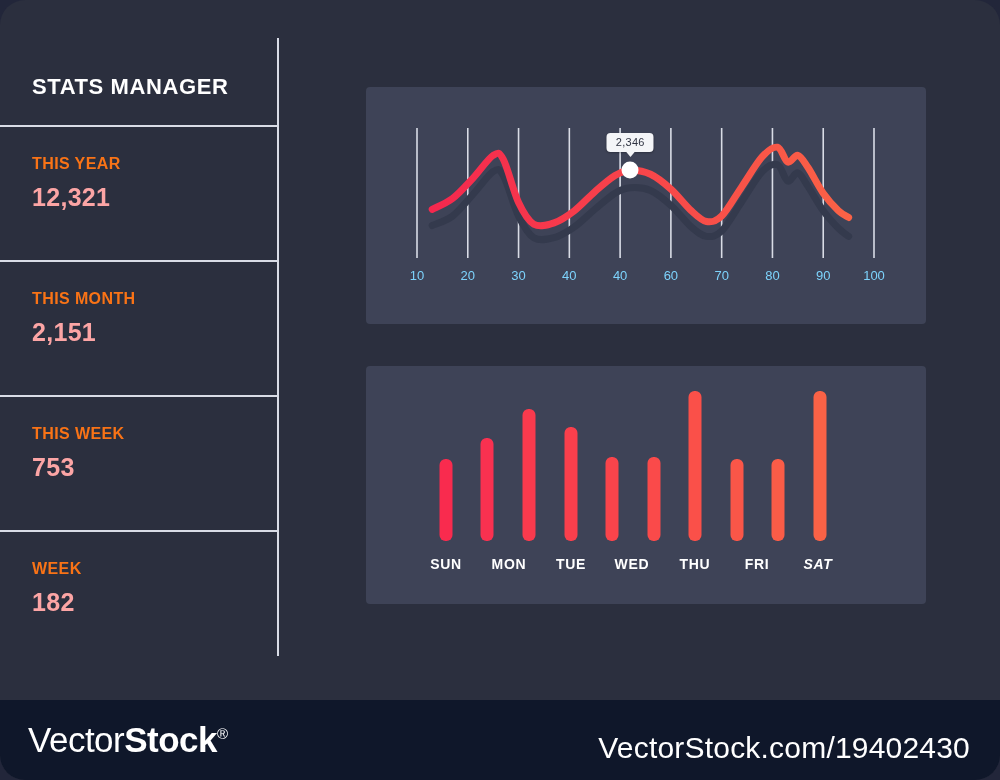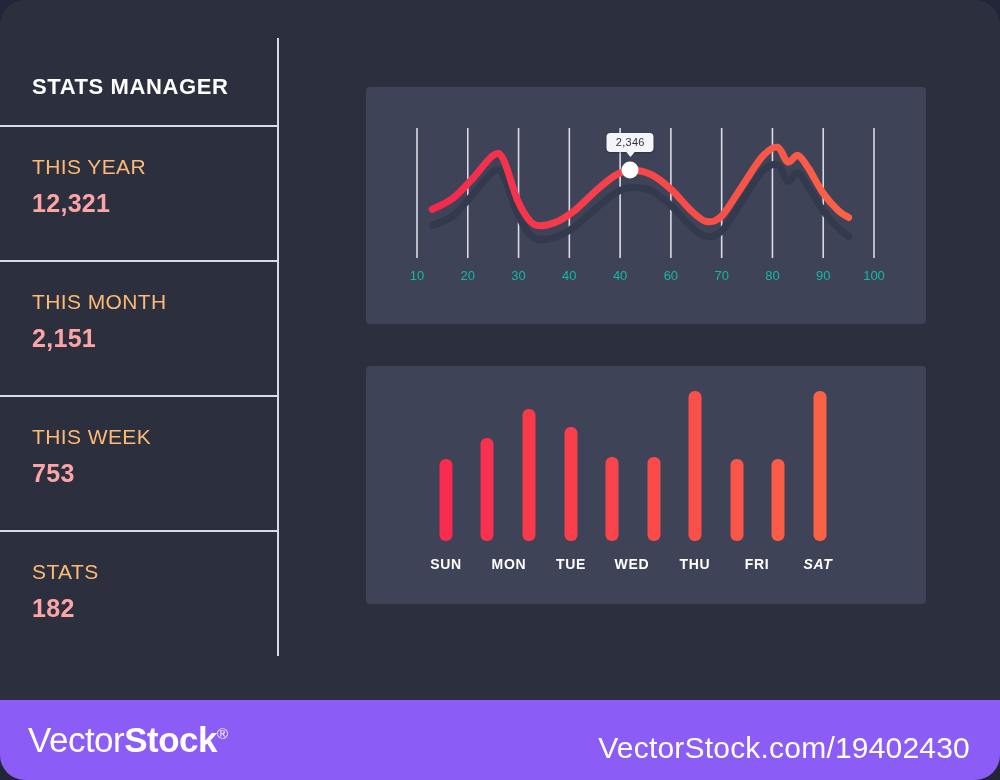--- a/index.html
+++ b/index.html
@@ -53,24 +53,24 @@
     width: 278px;
     height: 2px;
     background: #d9dce6;
   }
   .stat {
     position: absolute;
     left: 32px;
     width: 240px;
   }
   .stat-label {
-    font-size: 21px;
-    font-weight: normal;
+    font-size: 16px;
+    font-weight: bold;
     letter-spacing: 0.4px;
-    color: #fdba74;
+    color: #f97316;
     margin: 0 0 10px 0;
   }
   .stat-value {
     font-size: 25px;
     font-weight: bold;
     letter-spacing: 0.3px;
     color: #fca5a5;
     margin: 0;
   }
 
@@ -81,21 +81,21 @@
     border-radius: 4px;
   }
   #line-panel { left: 366px; top: 87px; width: 560px; height: 237px; }
   #bar-panel  { left: 366px; top: 366px; width: 560px; height: 238px; }
 
   .chart-svg { display: block; }
 
   .tick-label {
     position: absolute;
     font-size: 13px;
-    color: #14b8a6;
+    color: #7dd3fc;
     transform: translateX(-50%);
     white-space: nowrap;
   }
 
   .tooltip {
     position: absolute;
     background: #f4f5f8;
     border-radius: 4px;
     padding: 3px 9px 4px 9px;
     font-size: 11px;
@@ -141,21 +141,21 @@
     white-space: nowrap;
   }
 
   
   .footer {
     position: absolute;
     left: 0;
     top: 700px;
     width: 1000px;
     height: 80px;
-    background: #8b5cf6;
+    background: #0f172a;
   }
   .logo {
     position: absolute;
     left: 28px;
     top: 20px;
     font-size: 35px;
     color: #ffffff;
     letter-spacing: -0.5px;
     white-space: nowrap;
   }
@@ -196,21 +196,21 @@
       <p class="stat-label">THIS MONTH</p>
       <p class="stat-value">2,151</p>
     </div>
 
     <div class="stat" style="top:425px;">
       <p class="stat-label">THIS WEEK</p>
       <p class="stat-value">753</p>
     </div>
 
     <div class="stat" style="top:560px;">
-      <p class="stat-label">STATS</p>
+      <p class="stat-label">WEEK</p>
       <p class="stat-value">182</p>
     </div>
   </div>
 
   <div class="panel" id="line-panel">
     <svg class="chart-svg" id="line-chart-svg" width="560" height="237">
       <defs>
         <linearGradient id="lineGrad" x1="0" y1="0" x2="1" y2="0">
           <stop offset="0%" id="grad-stop-start" stop-color="#f5284e"></stop>
           <stop offset="100%" id="grad-stop-end" stop-color="#fa6246"></stop>

